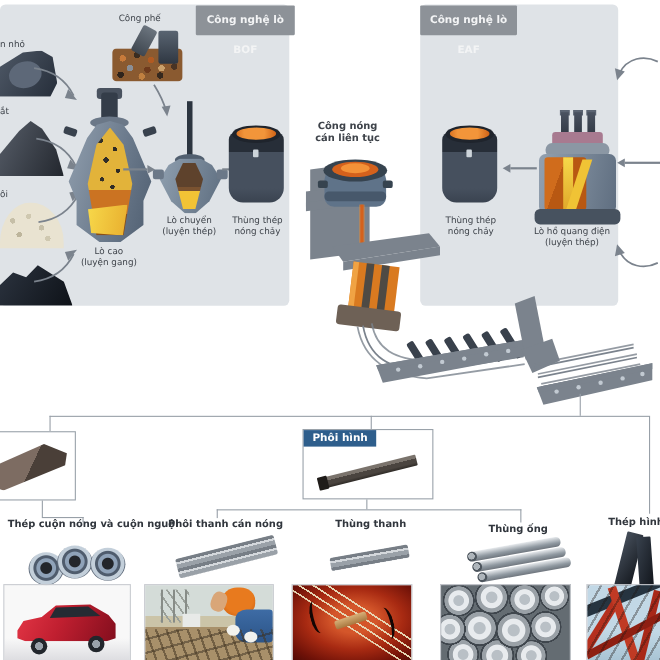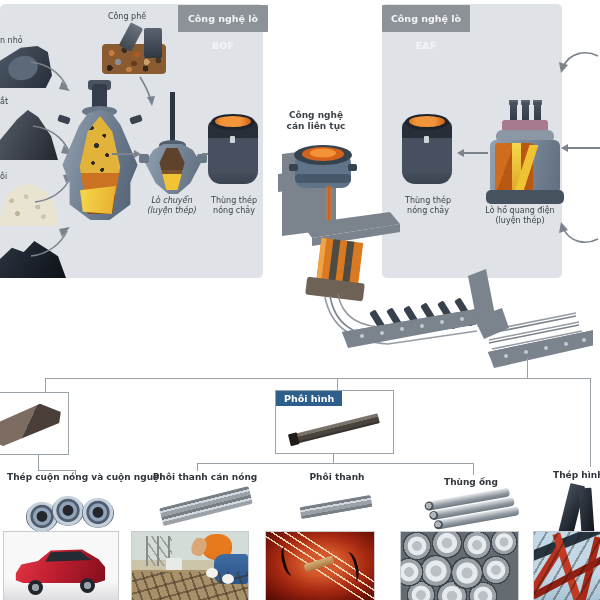--- a/index.html
+++ b/index.html
@@ -234,46 +234,48 @@
   <div class="blast">
     <div class="bf-cap"></div>
     <div class="bf-neck"></div>
     <div class="bf-collar"></div>
     <div class="bf-shell"></div>
     <div class="bf-inner"></div>
     <div class="bf-hearth"></div>
     <div class="bf-tuy" style="left:-2px;top:36px;transform:rotate(18deg);"></div>
     <div class="bf-tuy" style="left:70px;top:36px;transform:rotate(-18deg);"></div>
   </div>
+  <div class="lbl ml" style="left:55px;top:224px;width:88px;">Lò cao
+(luyện gang)</div>
 
   <div class="sarrow" style="left:112px;top:153px;width:22px;"></div>
 
   <div class="conv">
     <div class="cv-lance"></div>
     <div class="cv-mouth"></div>
     <div class="cv-body"></div>
     <div class="cv-inner"></div>
     <div class="cv-tr" style="left:-3px;"></div>
     <div class="cv-tr" style="left:55px;"></div>
   </div>
-  <div class="lbl ml" style="left:136px;top:196px;width:72px;font-style:italic;">Lò chuyển
+  <div class="lbl ml" style="left:136px;top:196px;width:72px;">Lò chuyển
 (luyện thép)</div>
 
   <div class="sarrow" style="left:202px;top:153px;width:22px;"></div>
 
   <div class="ladle" style="left:207px;top:110px;">
     <div class="ld-body"></div>
     <div class="ld-rim"></div>
     <div class="ld-melt"></div>
     <div class="ld-dot"></div>
   </div>
   <div class="lbl ml" style="left:201px;top:196px;width:66px;">Thùng thép
 nóng chảy</div>
 
-  <div class="lbl ml" style="left:278px;top:110px;width:76px;font-size:9px;font-weight:bold;">Công nghệ
+  <div class="lbl ml" style="left:278px;top:110px;width:76px;font-size:9px;font-weight:bold;">Công nóng
 cán liên tục</div>
 
   <div class="ladle" style="left:401px;top:110px;">
     <div class="ld-body"></div>
     <div class="ld-rim"></div>
     <div class="ld-melt"></div>
     <div class="ld-dot"></div>
   </div>
   <div class="lbl ml" style="left:395px;top:196px;width:66px;">Thùng thép
 nóng chảy</div>
@@ -393,21 +395,21 @@
   <div class="slab-art"></div>
 
   <div class="fbox" style="left:275px;top:390px;width:117px;height:62px;"></div>
   <div class="chip" style="left:276px;top:391px;">Phôi hình</div>
   <div class="abs" style="left:288px;top:410px;width:96px;height:40px;">
     <div class="billet-bar"></div>
   </div>
 
   <div class="plbl" style="left:7px;top:472px;width:140px;">Thép cuộn nóng và cuộn nguội</div>
   <div class="plbl" style="left:152px;top:472px;width:106px;">Phôi thanh cán nóng</div>
-  <div class="plbl" style="left:302px;top:472px;width:70px;">Phôi thanh</div>
+  <div class="plbl" style="left:302px;top:472px;width:70px;">Thùng thanh</div>
   <div class="plbl" style="left:441px;top:477px;width:60px;">Thùng ống</div>
   <div class="plbl" style="left:553px;top:470px;width:70px;text-align:left;">Thép hình</div>
 
   <div class="abs" style="left:26px;top:496px;width:100px;height:36px;">
     <div class="coil" style="left:0;top:6px;"></div>
     <div class="coil" style="left:26px;top:0;"></div>
     <div class="coil" style="left:56px;top:2px;"></div>
   </div>
   <div class="abs" style="left:160px;top:487px;width:92px;height:38px;">
     <div class="bars" style="left:0;top:10px;width:92px;height:18px;transform:rotate(-14deg);"></div>

